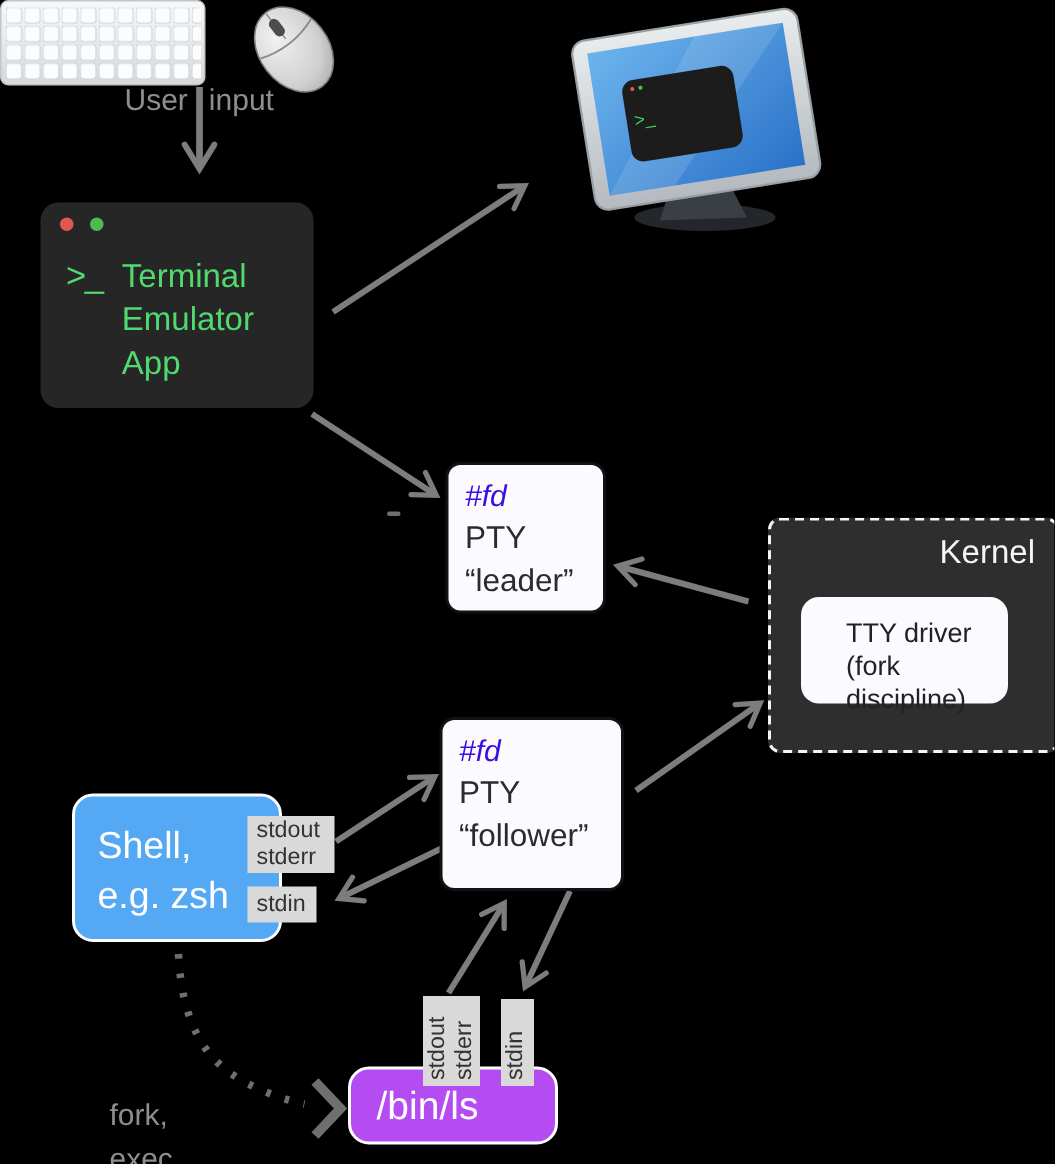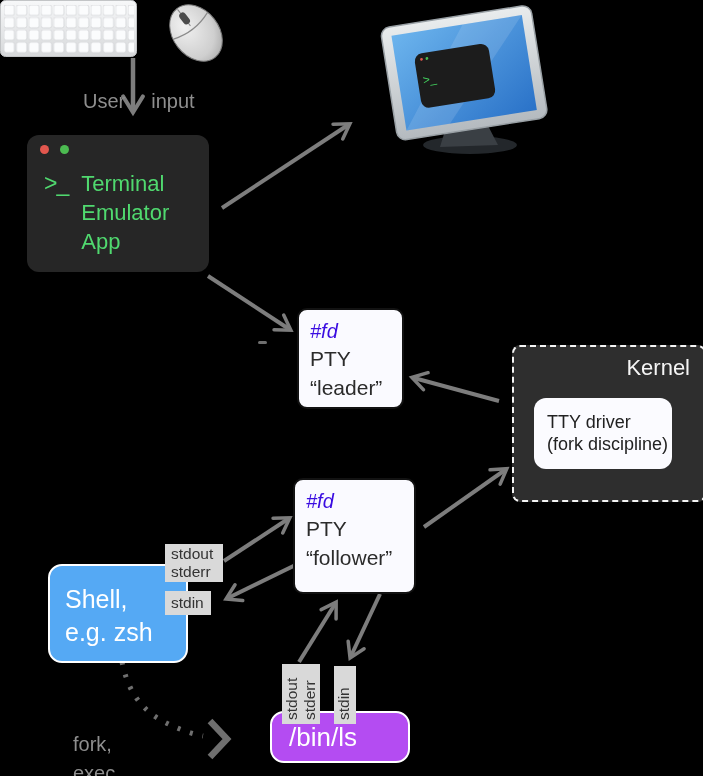--- a/index.html
+++ b/index.html
@@ -2,21 +2,21 @@
 <html><head>
 <meta charset="utf-8">
 <style>
   html,body{margin:0;padding:0;background:#000;}
   .canvas{
     position:relative;width:703px;height:776px;background:#000;overflow:hidden;
     font-family:"Liberation Sans","DejaVu Sans",sans-serif;
   }
   .layer{position:absolute;left:0;top:0;z-index:1;}
   .annot{position:absolute;color:#8e8e8e;font-size:20px;line-height:27px;z-index:2;}
-  .user-input{left:83px;top:88px;display:flex;gap:26px;}
+  .user-input{left:83px;top:54px;display:flex;gap:14px;}
   .write-display{left:276px;top:170px;}
   .fork-exec{left:73px;top:682px;line-height:29px;margin-top:48px;}
   .node{position:absolute;box-sizing:border-box;z-index:2;}
   .term-app{
     left:27px;top:135px;width:182px;height:137px;background:#262626;border-radius:12px;
     color:#50d96f;
   }
   .term-dot{position:absolute;width:9px;height:9px;border-radius:50%;top:10px;}
   .term-dot.red{left:13px;background:#e2574e;}
   .term-dot.green{left:33px;background:#4cbb51;}
@@ -29,31 +29,31 @@
   .pty-leader{left:297px;top:308px;width:107px;height:101px;}
   .pty-follower{left:293px;top:478px;width:123px;height:116px;}
   .fd{font-style:italic;color:#3a0ce1;font-size:20px;line-height:26px;}
   .kernel{
     left:512px;top:345px;width:194px;height:157px;background:#2e2e2e;
     border:2px dashed #f5f5f5;border-radius:8px;
   }
   .kernel-title{position:absolute;top:8px;right:14px;color:#f5f5f5;font-size:22px;}
   .tty-box{
     position:absolute;left:20px;top:51px;width:138px;height:71px;background:#fbfbff;
-    border-radius:12px;color:#222;font-size:18px;line-height:22px;padding:13px 0 0 13px;
+    border-radius:12px;color:#222;font-size:18px;line-height:22px;padding:13px 0 0 30px;
     box-sizing:border-box;
   }
   .shell{
     left:48px;top:529px;width:140px;height:99px;background:#55a9f4;border:2px solid #fff;
-    border-radius:14px;color:#fff;font-size:25px;line-height:33px;padding:17px 0 0 15px;margin-top:35px;
+    border-radius:14px;color:#fff;font-size:25px;line-height:33px;padding:17px 0 0 15px;
   }
   .binls{
     left:232px;top:711px;width:140px;height:52px;background:#b44cf2;border:2px solid #fff;
     border-radius:14px;color:#fff;font-size:26px;display:flex;align-items:center;
-    padding-left:17px;z-index:2;margin-left:38px;
+    padding-left:17px;z-index:2;
   }
   .iolabel{
     position:absolute;background:#d9d9d9;color:#333;font-size:15.5px;line-height:18px;
     box-sizing:border-box;z-index:3;padding:1px 0 0 6px;
   }
   .shell-out{left:165px;top:544px;width:58px;height:38px;}
   .shell-in{left:165px;top:591px;width:46px;height:24px;line-height:21px;}
   .vwrap{position:absolute;z-index:3;}
   .ls-out{left:282px;top:664px;width:38px;height:60px;}
   .ls-in{left:334px;top:666px;width:22px;height:58px;}

